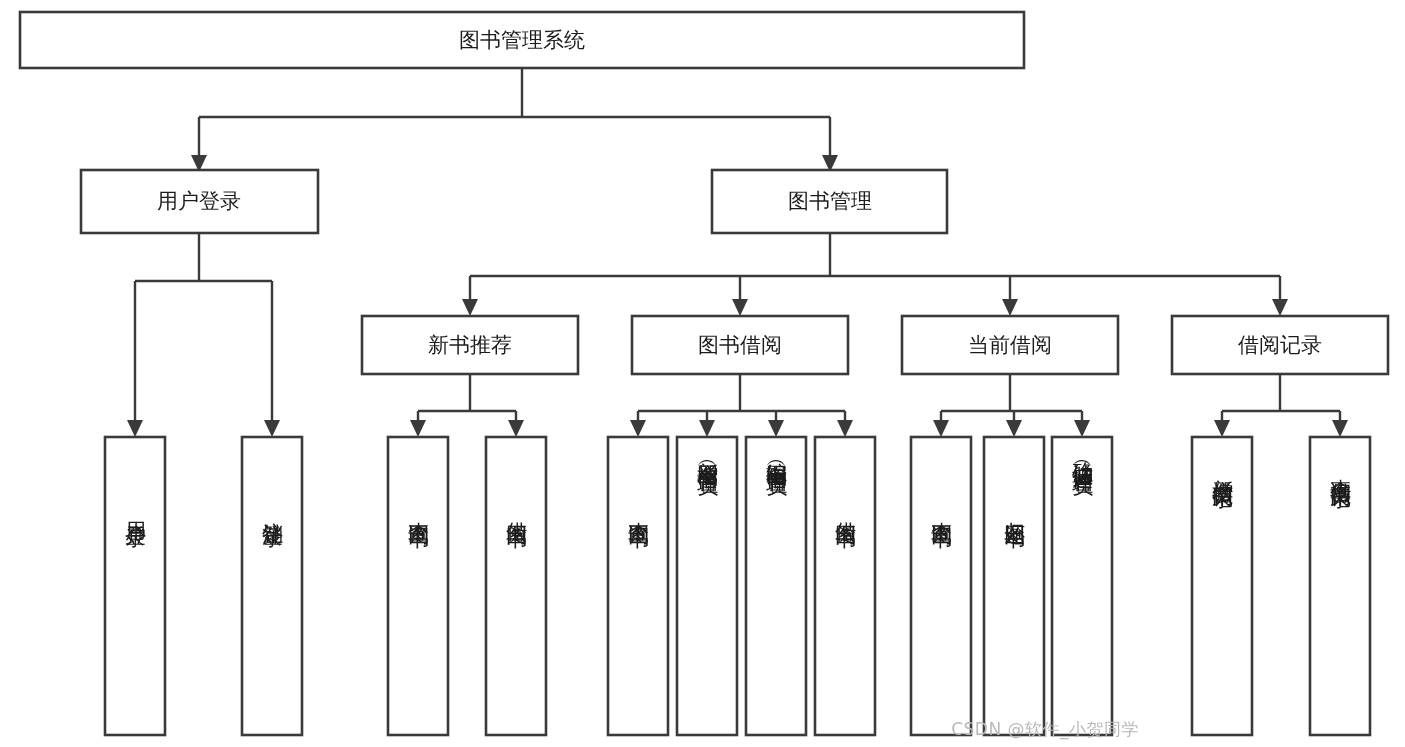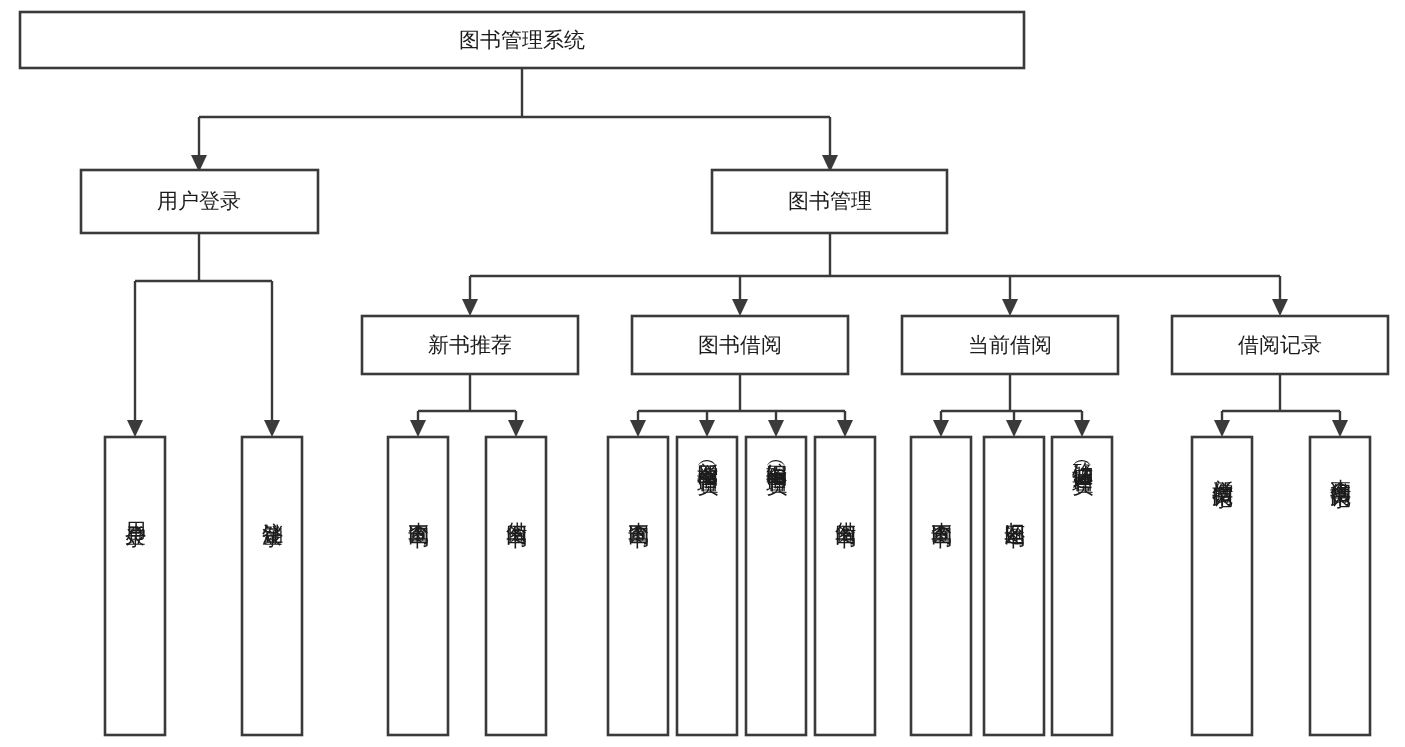--- a/index.html
+++ b/index.html
@@ -205,13 +205,14 @@
   <div class="vlabel" style="left:638px;  top:505px;">查询图书</div>
   <div class="vlabel" style="left:707px;  top:445px;">新增图书（管理员）</div>
   <div class="vlabel" style="left:776px;  top:445px;">编辑图书（管理员）</div>
   <div class="vlabel" style="left:845px;  top:505px;">借阅图书</div>
   <div class="vlabel" style="left:941px;  top:505px;">查询图书</div>
   <div class="vlabel" style="left:1014px; top:505px;">归还图书</div>
   <div class="vlabel" style="left:1082px; top:445px;">确认归还（管理员）</div>
   <div class="vlabel" style="left:1222px; top:462px;">新增借阅记录</div>
   <div class="vlabel" style="left:1340px; top:462px;">查询借阅记录</div>
 
+  <div class="watermark">CSDN @软件_小贺同学</div>
 </div>
 
 </body></html>

